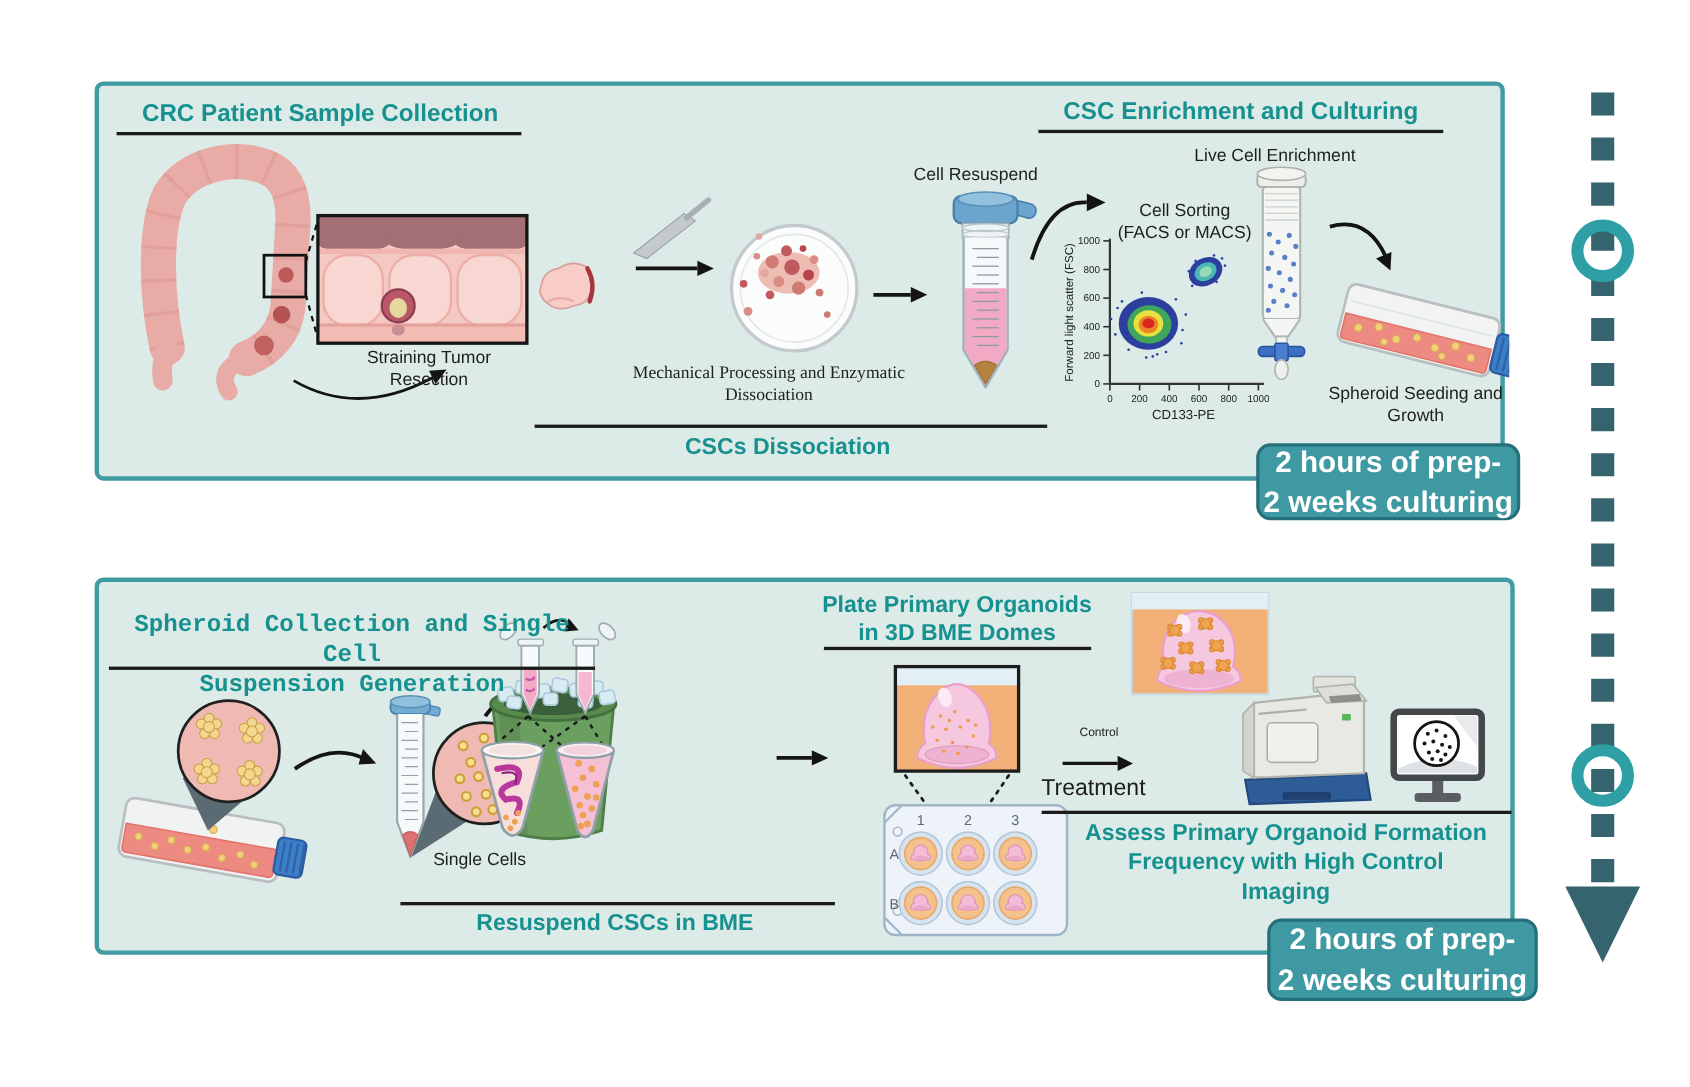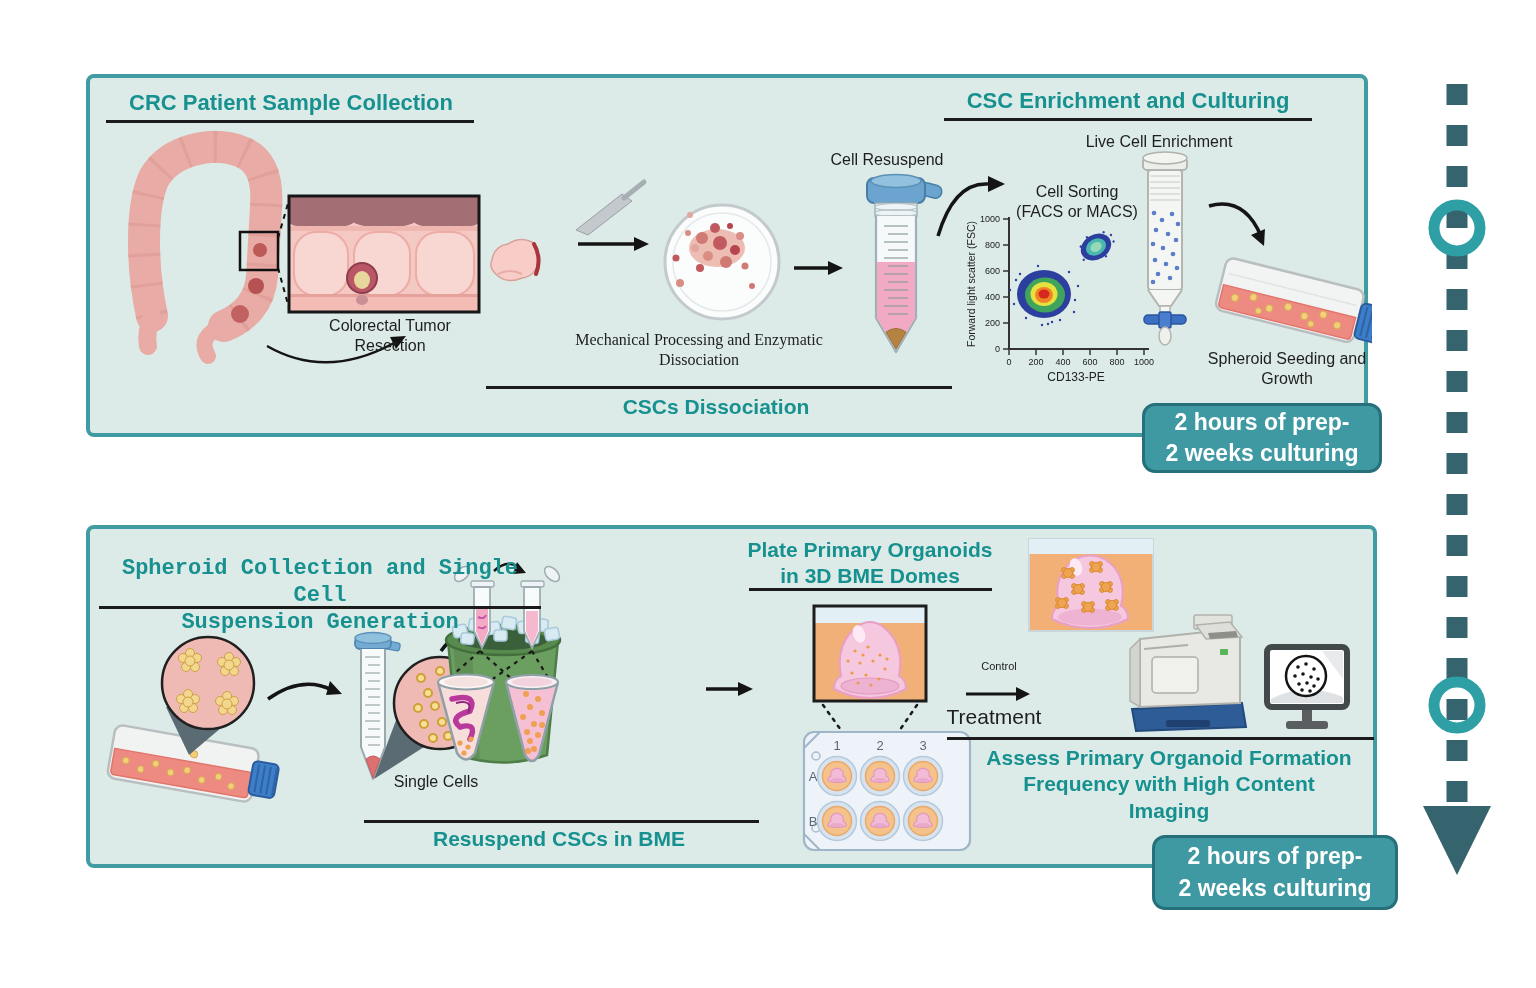--- a/index.html
+++ b/index.html
@@ -8,21 +8,21 @@
   .panel-top{left:86px;top:74px;width:1282px;height:363px;}
   .panel-bottom{left:86px;top:525px;width:1291px;height:343px;}
   .art{position:absolute;left:0;top:0;}
   .txt{position:absolute;text-align:center;white-space:pre-line;}
   .teal{color:#17918f;font-weight:bold;}
   .h1{font-size:22px;line-height:1.22;}
   .h2{font-size:21px;line-height:1.26;}
   .cap{color:#1e1e1e;font-size:16px;line-height:1.28;}
   .rule{position:absolute;height:3px;background:#1b1b1b;}
   .badge{position:absolute;background:#3f99a2;border:3px solid #25707a;border-radius:13px;color:#fff;font-weight:bold;
-         font-size:23px;line-height:1.35;display:flex;align-items:center;justify-content:center;text-align:center;
+         font-size:27px;line-height:1.35;display:flex;align-items:center;justify-content:center;text-align:center;
          white-space:pre-line;z-index:6;box-sizing:border-box;}
   svg text{font-family:"Liberation Sans",sans-serif;}
   .tick{font-size:9px;fill:#222;}
   .axlab{font-size:12px;fill:#222;}
   .welllab{font-size:13px;fill:#5a6a75;}
 </style>
 </head>
 <body>
 
 <div class="page">
@@ -274,21 +274,21 @@
         <ellipse rx="16" ry="12.5" fill="#2c3e9e"></ellipse>
         <ellipse rx="10.5" ry="8" fill="#49b8b0"></ellipse>
         <ellipse rx="6" ry="4.5" fill="#97d8b8"></ellipse>
       </g>
     </svg>
 
     <div class="txt teal h1" style="left:31px;top:12px;width:340px;">CRC Patient Sample Collection</div>
     <div class="rule" style="left:16px;top:42px;width:368px;"></div>
     <div class="txt teal h1" style="left:868px;top:10px;width:340px;">CSC Enrichment and Culturing</div>
     <div class="rule" style="left:854px;top:40px;width:368px;"></div>
-    <div class="txt cap" style="left:200px;top:238px;width:200px;">Colorectal Tumor
+    <div class="txt cap" style="left:200px;top:238px;width:200px;">Straining Tumor
 Resection</div>
     <div class="txt cap" style="left:449px;top:252px;width:320px;font-family:Liberation Serif, serif;">Mechanical Processing and Enzymatic
 Dissociation</div>
     <div class="rule" style="left:396px;top:308px;width:466px;"></div>
     <div class="txt teal h2" style="left:476px;top:316px;width:300px;">CSCs Dissociation</div>
     <div class="txt cap" style="left:727px;top:72px;width:140px;">Cell Resuspend</div>
     <div class="txt cap" style="left:887px;top:104px;width:200px;">Cell Sorting
 (FACS or MACS)</div>
     <div class="txt cap" style="left:984px;top:54px;width:170px;">Live Cell Enrichment</div>
     <div class="txt cap" style="left:1112px;top:271px;width:170px;">Spheroid Seeding and
@@ -618,21 +618,21 @@
     <div class="txt cap" style="left:276px;top:243px;width:140px;">Single Cells</div>
     <div class="rule" style="left:274px;top:291px;width:395px;"></div>
     <div class="txt teal h2" style="left:319px;top:297px;width:300px;">Resuspend CSCs in BME</div>
     <div class="txt teal h2" style="left:630px;top:8px;width:300px;">Plate Primary Organoids
 in 3D BME Domes</div>
     <div class="rule" style="left:659px;top:59px;width:243px;"></div>
     <div class="txt cap" style="left:849px;top:130px;width:120px;font-size:11px;">Control</div>
     <div class="txt cap" style="left:834px;top:175px;width:140px;font-size:21px;">Treatment</div>
     <div class="rule" style="left:857px;top:208px;width:427px;"></div>
     <div class="txt teal h2" style="left:859px;top:216px;width:440px;">Assess Primary Organoid Formation
-Frequency with High Content
+Frequency with High Control
 Imaging</div>
   </section>
 
   <div class="badge" style="left:1152px;top:835px;width:246px;height:75px;">2 hours of prep-
 2 weeks culturing</div>
 
   <svg class="art" style="left:1413px;top:78px;z-index:4;" width="90" height="810" viewBox="0 0 90 810">
     <line x1="44" y1="6" x2="44" y2="724" stroke="#35636e" stroke-width="21" stroke-dasharray="21 20"></line>
     <circle cx="44" cy="150" r="23" fill="none" stroke="#2f9fa6" stroke-width="11"></circle>
     <circle cx="44" cy="627" r="23" fill="none" stroke="#2f9fa6" stroke-width="11"></circle>

